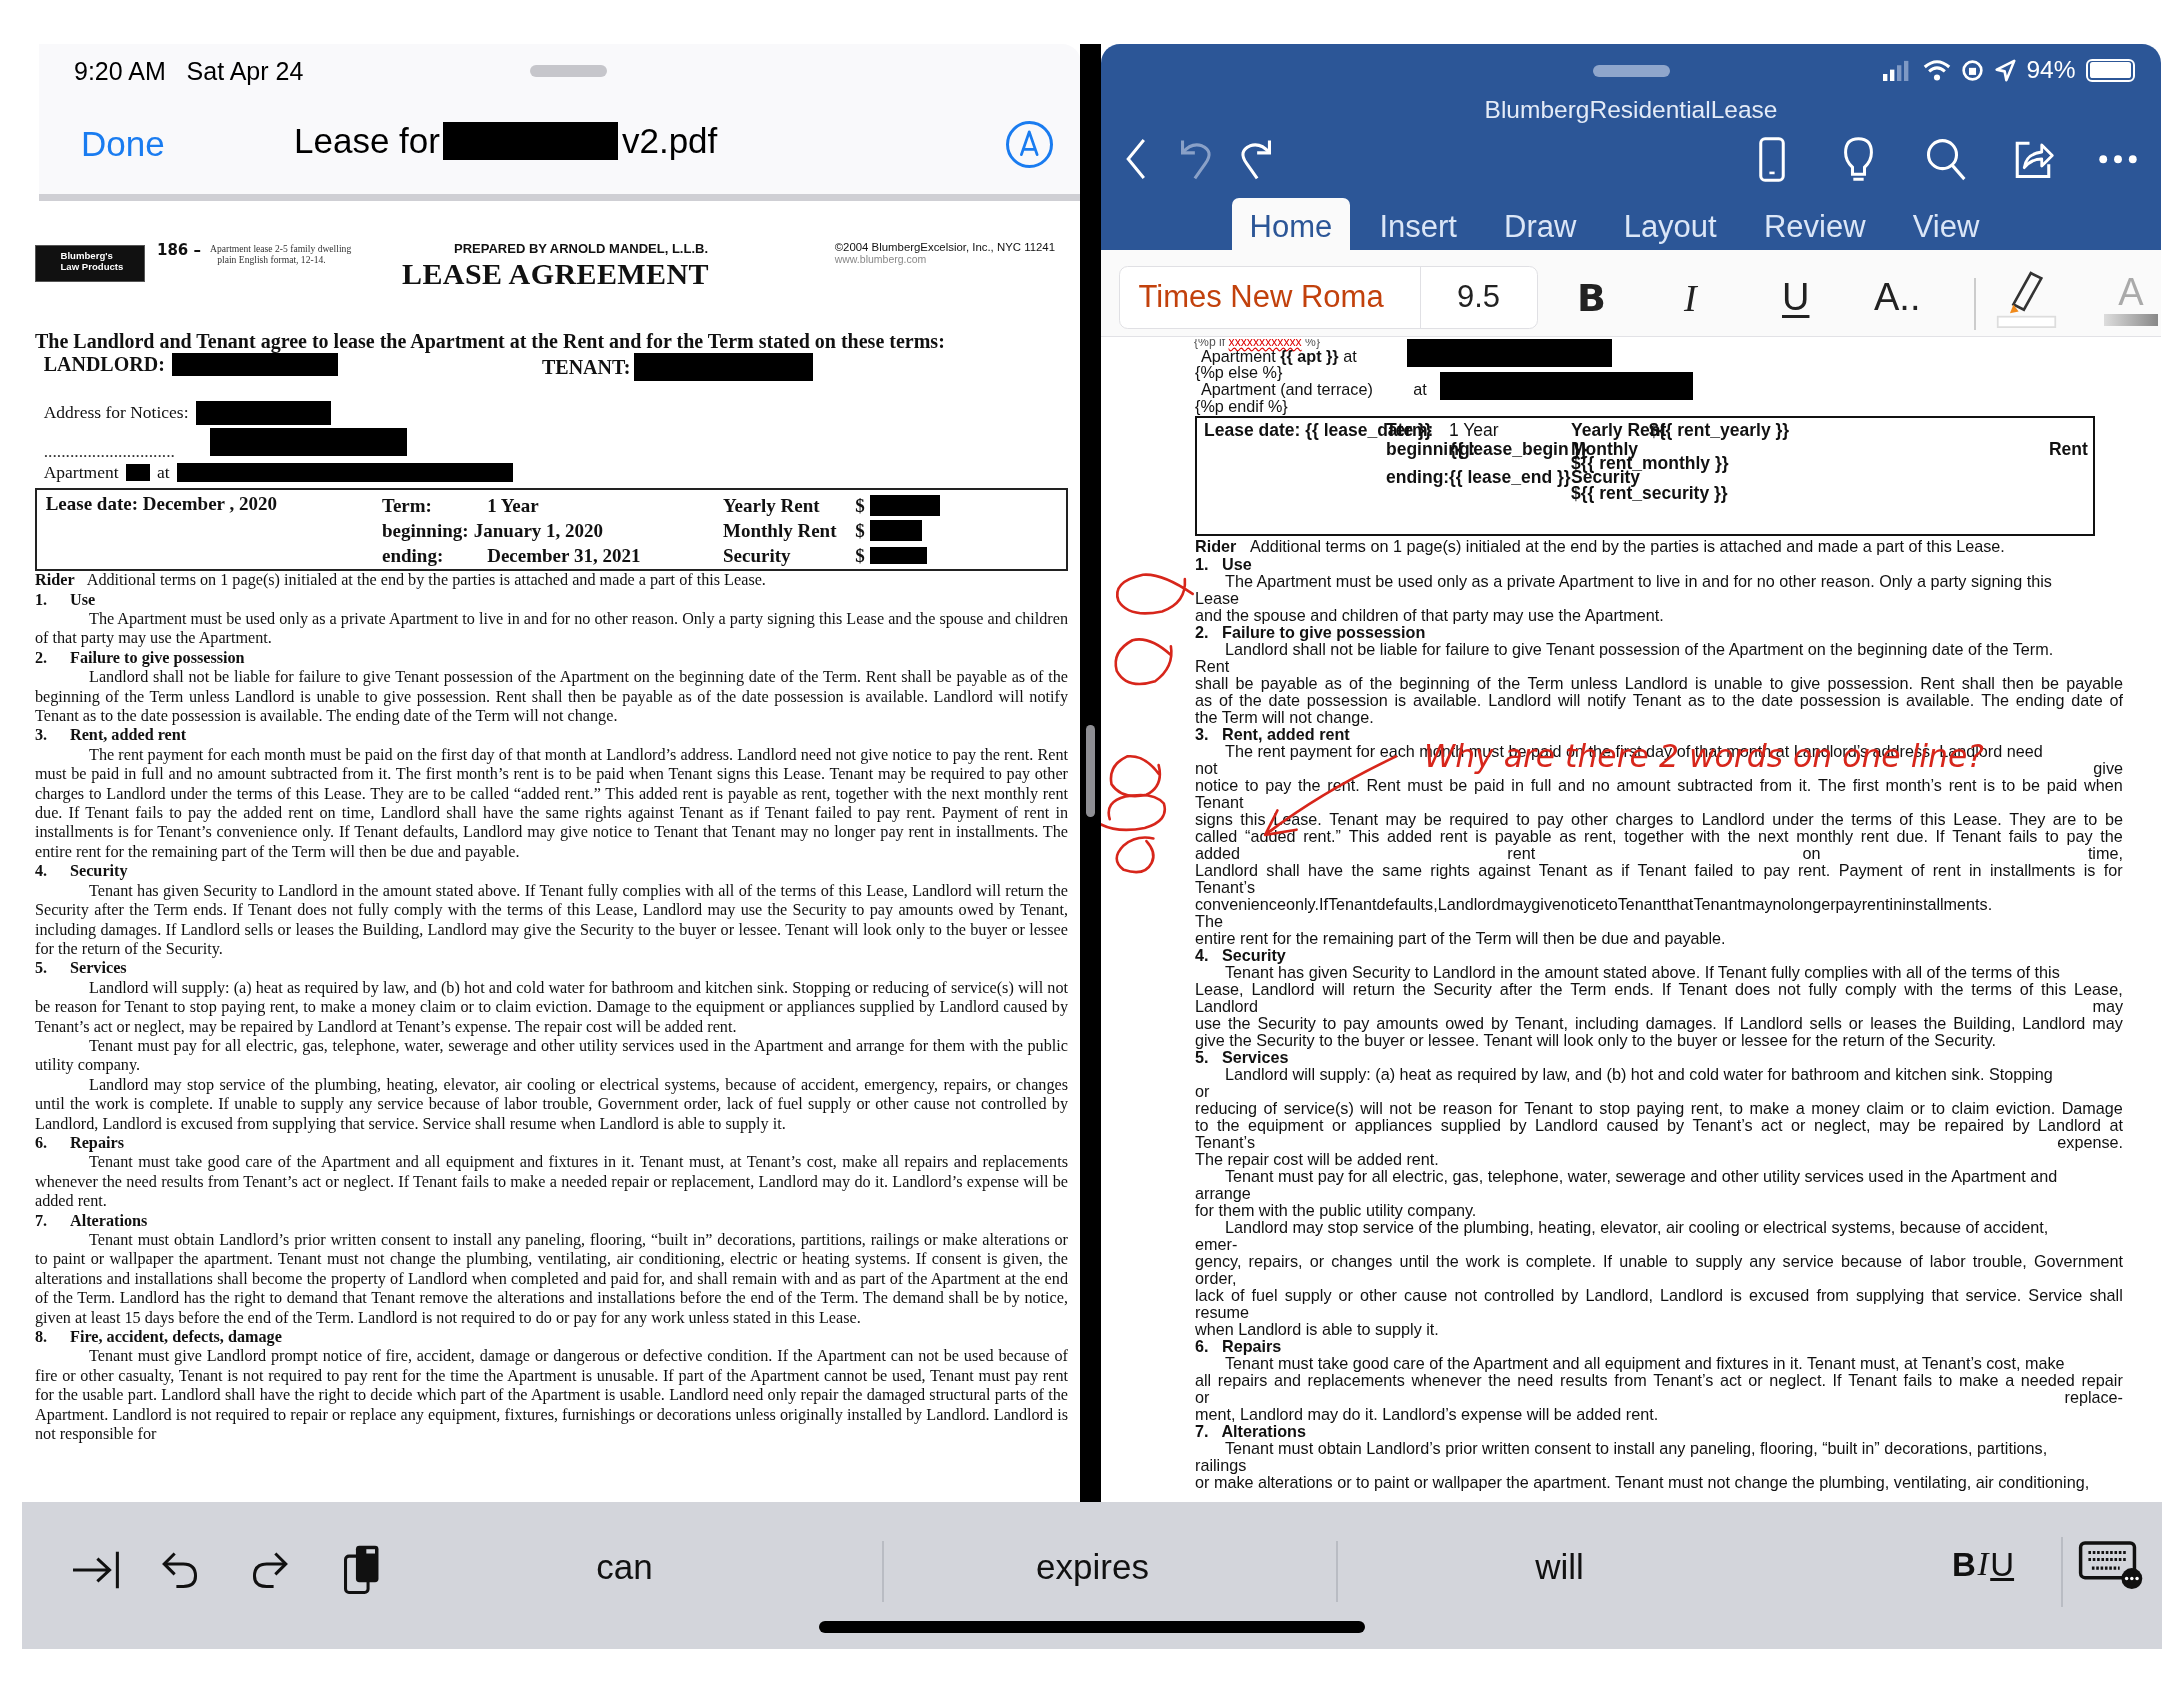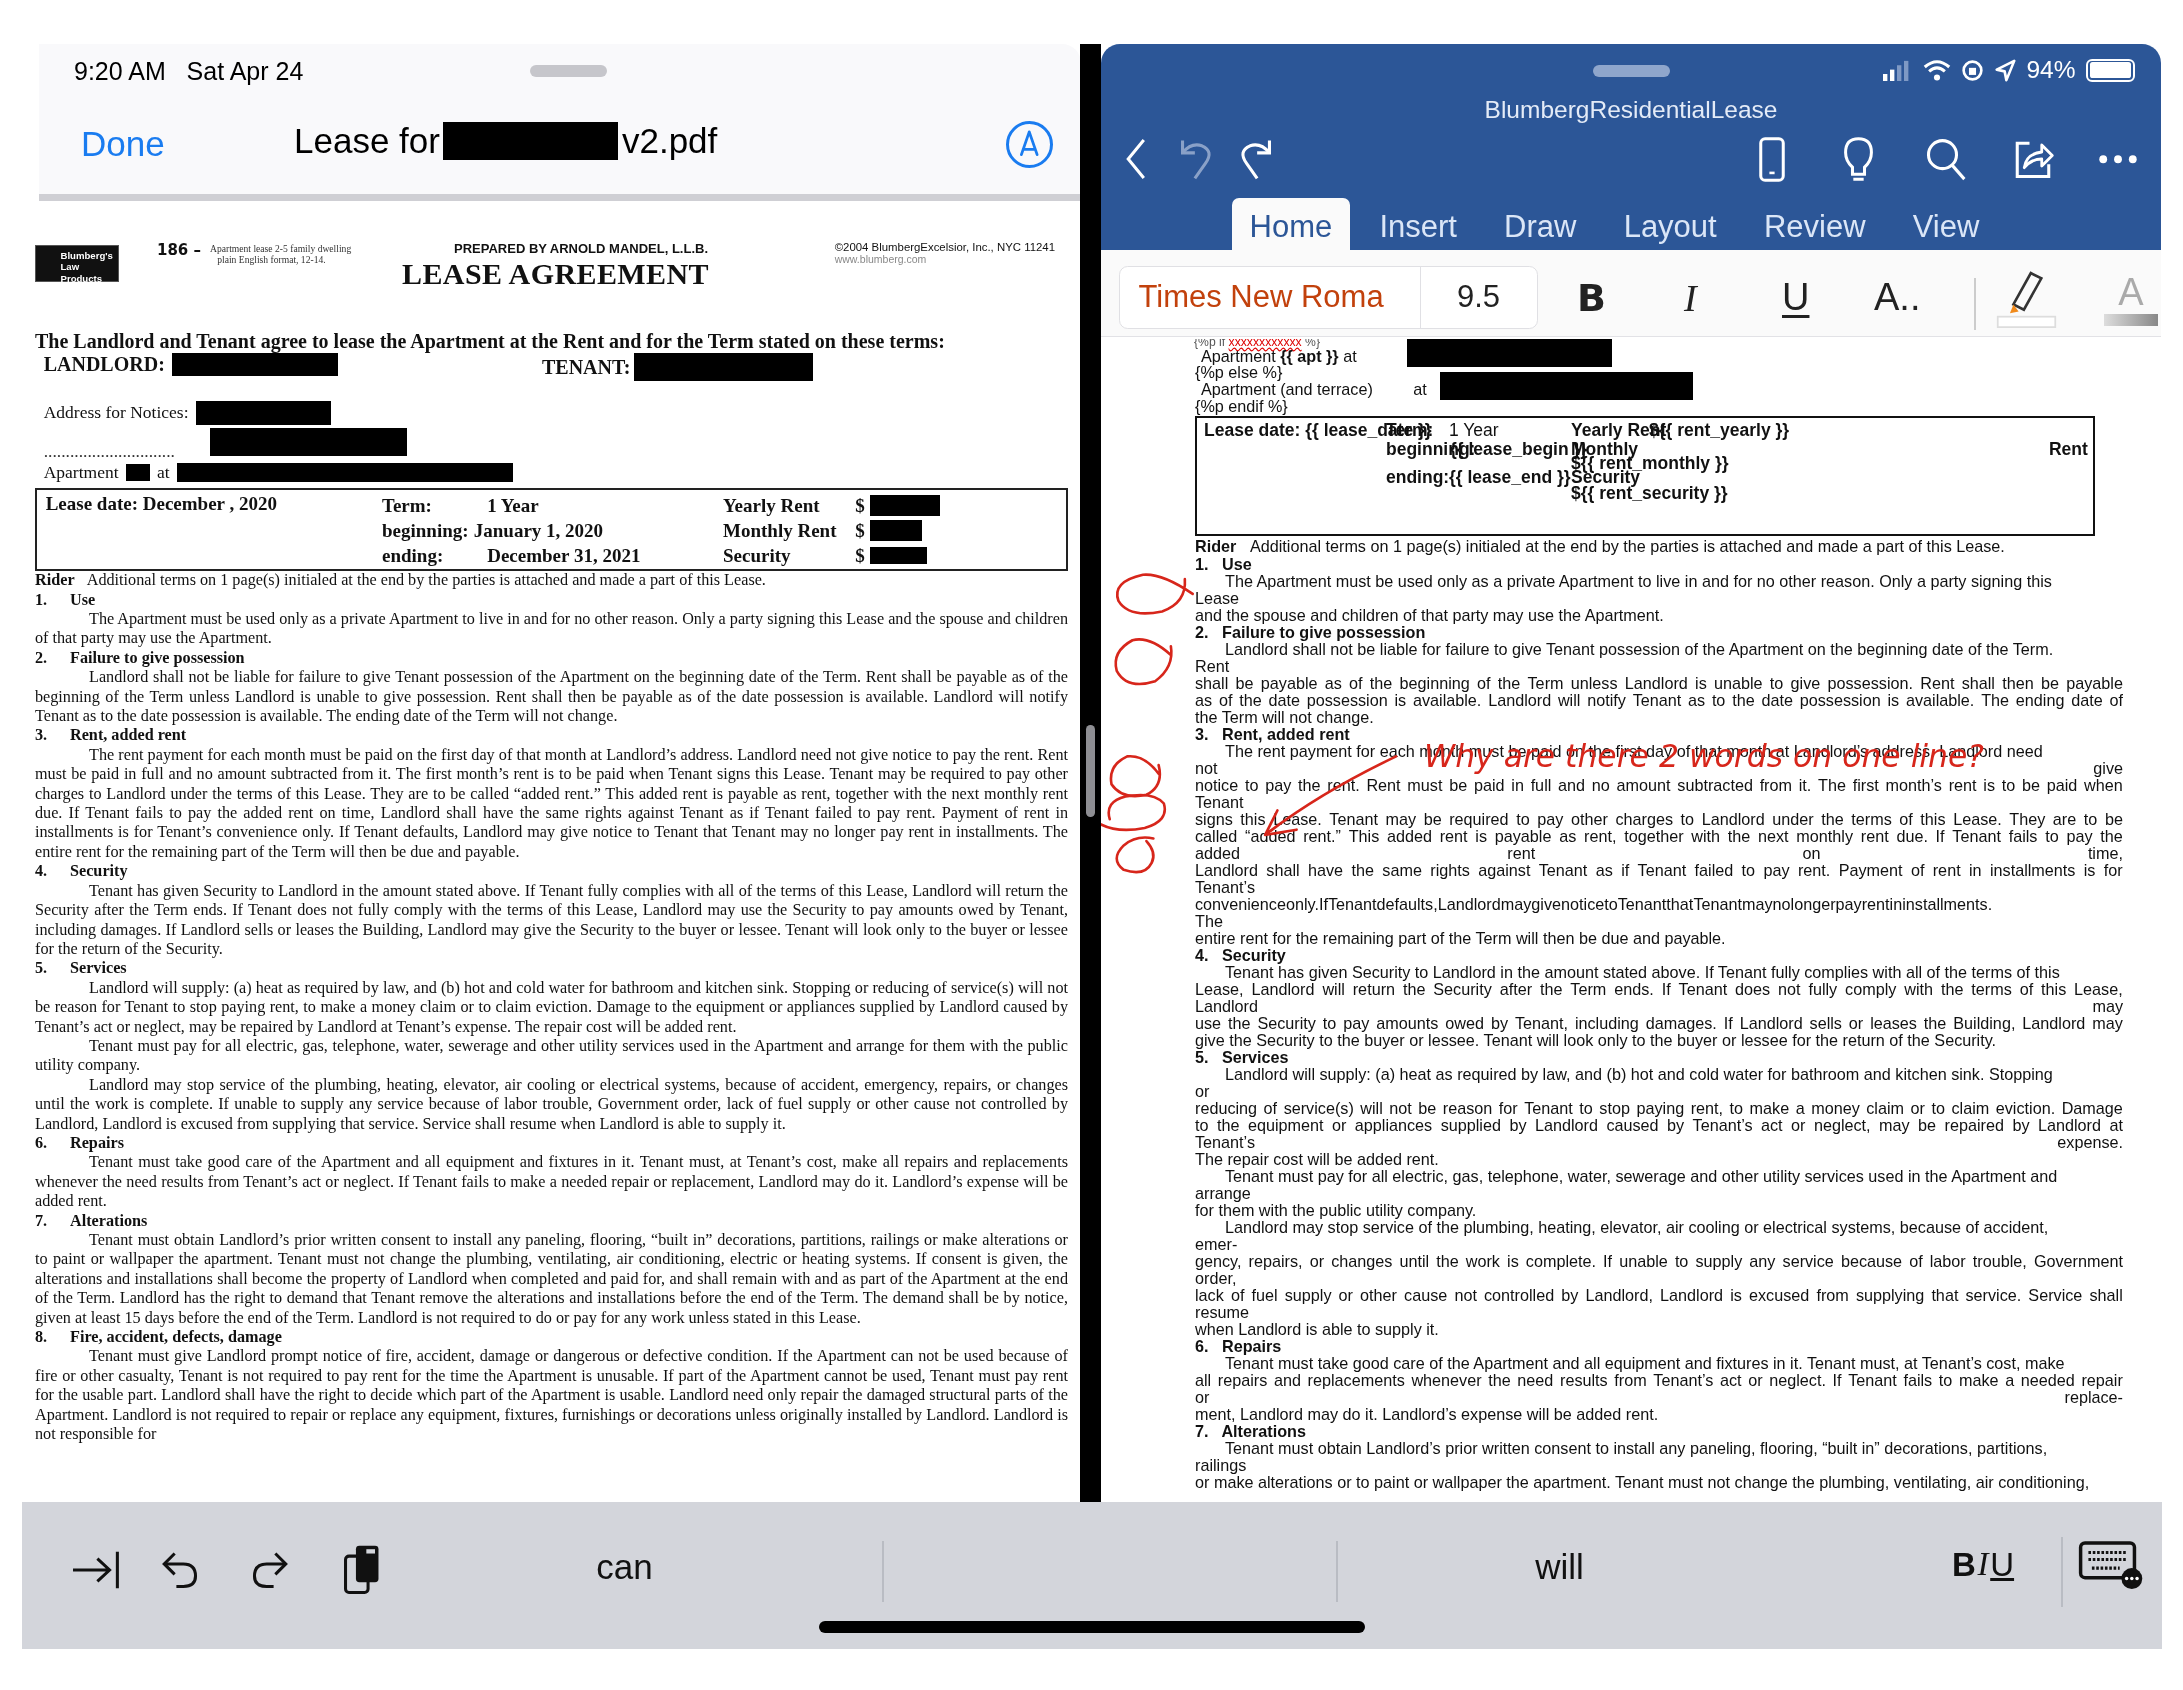--- a/index.html
+++ b/index.html
@@ -12,21 +12,21 @@
   .status-time { position: absolute; left: 35px; top: 13px; font-size: 25px; color: #000; }
   .grabber { position: absolute; width: 77px; height: 12.2px; border-radius: 6.1px; }
   #left-grabber { left: 491px; top: 21px; background: #c6c6cb; }
   #done-btn { position: absolute; left: 42px; top: 80px; font-size: 35px; color: #1a7cf0; }
   #pdf-title { position: absolute; left: 255px; top: 77px; font-size: 35px; color: #000; display: flex; align-items: center; white-space: nowrap; }
   .redact { background: #000; display: inline-block; }
   #markup-btn { position: absolute; left: 967px; top: 77px; width: 47px; height: 47px; border: 3.5px solid #1a7cf0; border-radius: 50%; display: flex; align-items: center; justify-content: center; }
 
   #pdf-page { position: absolute; left: 0; top: 162px; width: 1059px; height: 1297px; padding: 0 13px; font-family: "Liberation Serif", serif; color: #111; overflow: hidden; }
   .pdf-top { position: relative; height: 79px; margin-top: 35px; }
-  .blum-logo { position: absolute; left: 0; top: 4.4px; width: 84px; height: 37px; background: #111; border: 1.7px solid #555; color: #fff; font-family: "Liberation Sans", sans-serif; font-size: 9.6px; line-height: 11.4px; padding: 3.5px 0 0 24.5px; font-weight: bold; }
+  .blum-logo { position: absolute; left: 0; top: 4.4px; width: 110px; height: 37px; background: #111; border: 1.7px solid #555; color: #fff; font-family: "Liberation Sans", sans-serif; font-size: 9.6px; line-height: 11.4px; padding: 3.5px 0 0 24.5px; font-weight: bold; }
   .form-no { position: absolute; left: 122px; top: 0; font-family: "DejaVu Sans", sans-serif; font-weight: bold; font-size: 15px; }
   .form-desc { position: absolute; left: 162px; top: 1.7px; font-size: 9.6px; line-height: 11.4px; color: #333; }
   .prepared { position: absolute; left: 419px; top: 0; font-family: "Liberation Sans", sans-serif; font-size: 13px; font-weight: bold; }
   .lease-title { position: absolute; left: 367px; top: 15.7px; font-size: 30px; font-weight: bold; letter-spacing: 0.4px; }
   .copyright { position: absolute; right: 13px; top: 0; font-family: "Liberation Sans", sans-serif; font-size: 11.4px; text-align: left; }
   .copyright .url { display: block; color: #888; font-size: 10.5px; }
   .intro { font-size: 20px; font-weight: bold; line-height: 24.5px; margin-top: 8.7px; }
   .parties { position: relative; height: 30px; font-size: 20px; font-weight: bold; }
   .party-l { position: absolute; left: 8.7px; top: 0; display: flex; align-items: center; gap: 7px; }
   .party-t { position: absolute; left: 507px; top: 0; display: flex; align-items: center; gap: 3.5px; }
@@ -771,20 +771,21 @@
     </div>
   <div class="kb-icon" style="left:314px">
       <svg width="40" height="52" viewBox="0 0 46 60">
         <rect x="4" y="14" width="26" height="42" rx="4" stroke="#111" stroke-width="3.5" fill="none"></rect>
         <rect x="16" y="2" width="26" height="42" rx="4" fill="#111"></rect>
         <rect x="28" y="6" width="10" height="5" fill="#d3d5db"></rect>
       </svg>
     </div>
   <div class="kb-word" style="left:384px">can</div>
   <div class="kb-sep" style="left:860px"></div>
+  <div class="kb-word" style="left:852px">expires</div>
   <div class="kb-sep" style="left:1314px"></div>
   <div class="kb-word" style="left:1319px">will</div>
   <div id="biu">
     <b>B</b>
     <i style="font-family:'Liberation Serif',serif;">I</i>
     <u>U</u>
   </div>
   <div class="kb-sep" style="left:2039px;top:35px;height:70px;"></div>
   <div class="kb-icon" style="left:2054px;top:37px;width:70px;">
     <svg width="66" height="51" viewBox="0 0 76 58">

